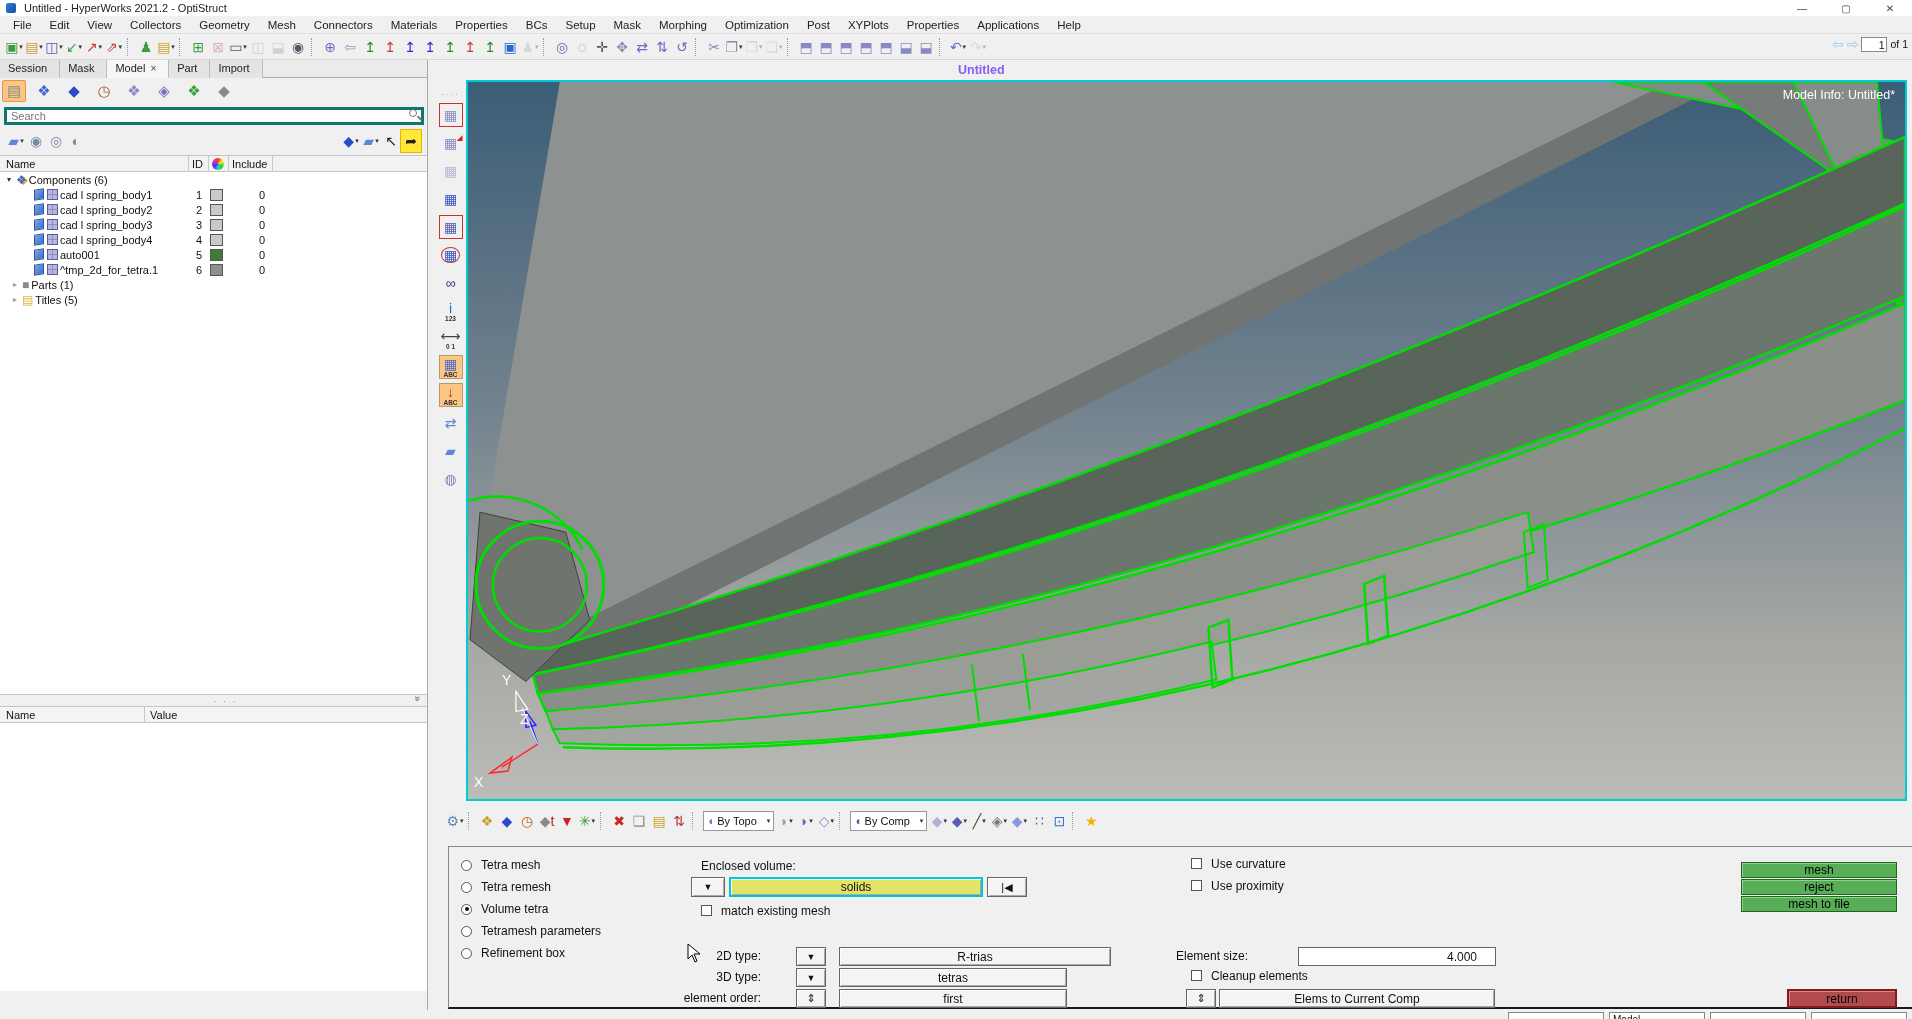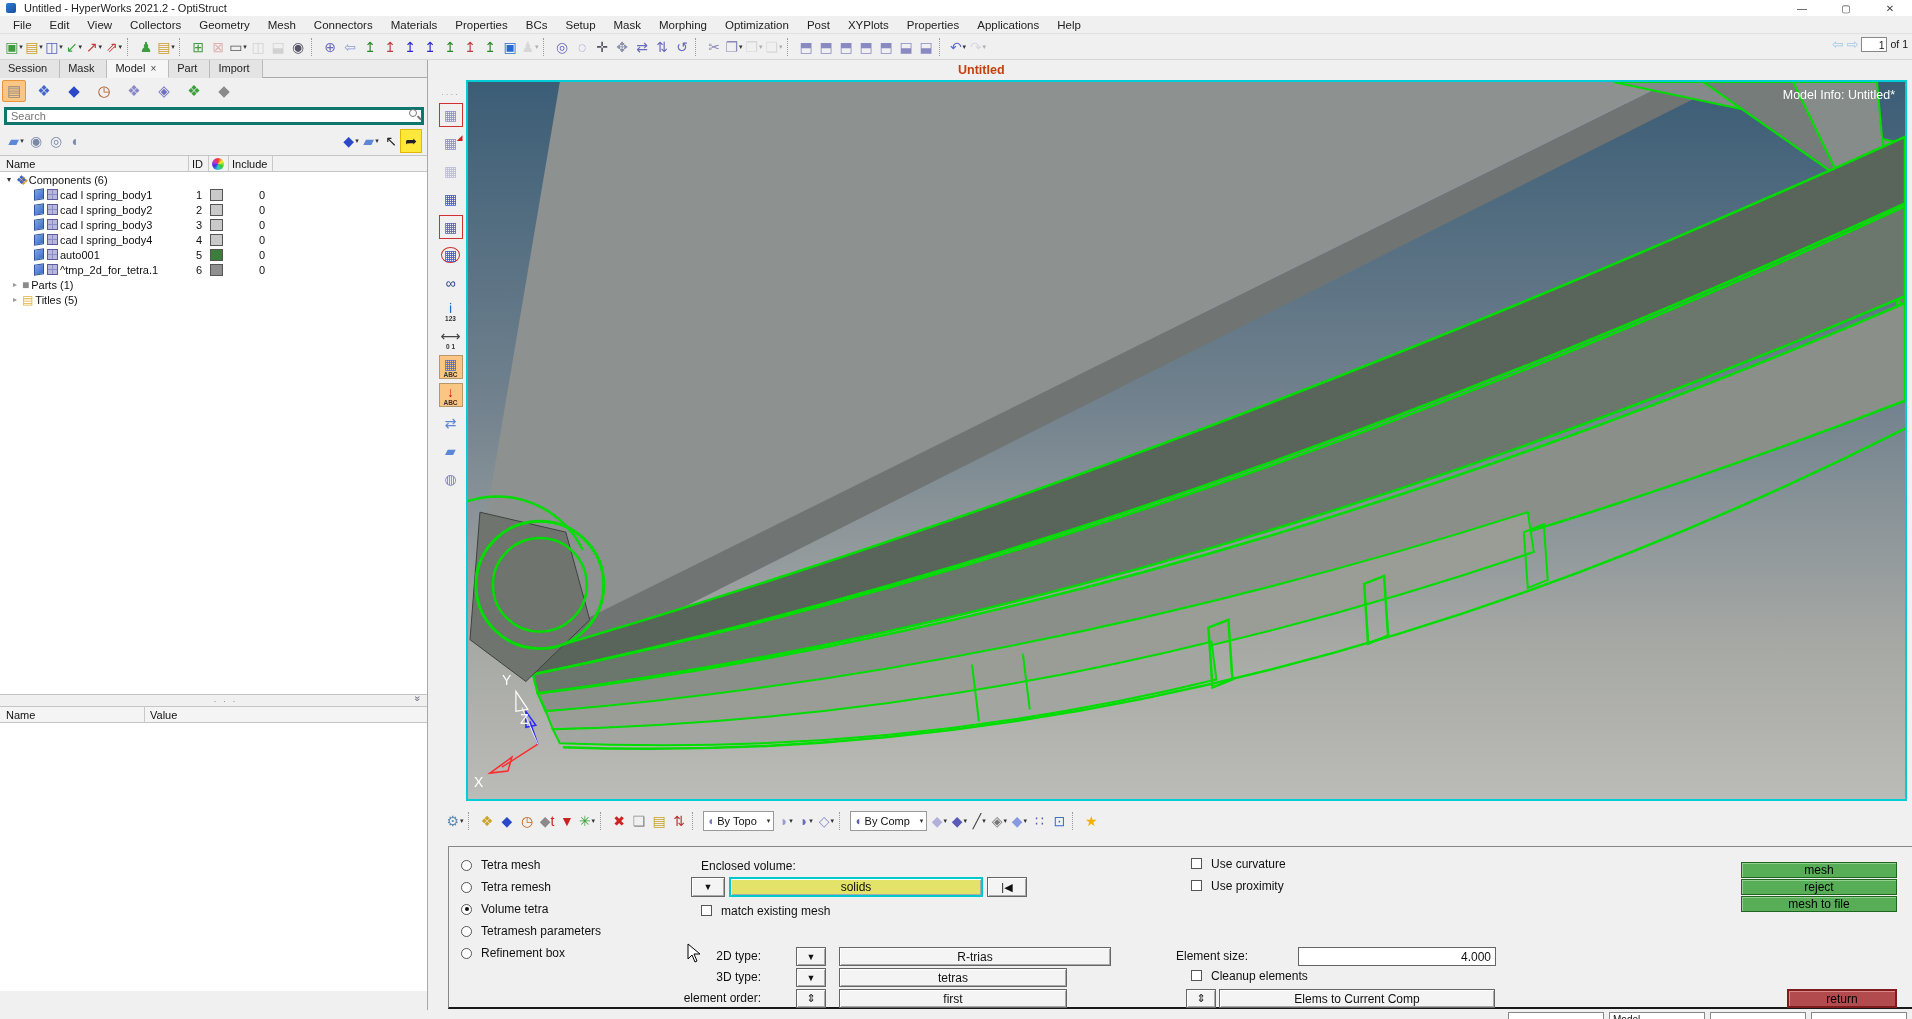--- a/index.html
+++ b/index.html
@@ -70,21 +70,21 @@
   #lp-splitter { height:11px; background:#f0f0f0; position:relative; }
   #lp-dots { position:absolute; left:50%; top:1px; color:#888; font-size:9px; letter-spacing:2px; }
   #lp-chev { position:absolute; right:6px; top:-2px; color:#667; font-size:10px; transform:rotate(90deg); }
   #propheader { position:relative; height:17px; background:#f4f4f4; border-top:1px solid #c5c5c5; border-bottom:1px solid #c5c5c5; font-size:11px; }
   #ph-name { position:absolute; left:6px; top:2px; }
   #ph-value { position:absolute; left:150px; top:2px; }
   #proparea { background:#fff; height:268px; }
 
   
   #mainarea { position:absolute; left:437px; top:60px; width:1475px; height:950px; background:#f0f0f0; }
-  #viewport-title { position:absolute; left:521px; top:3px; font-size:12.5px; font-weight:bold; color:#c2410c; }
+  #viewport-title { position:absolute; left:521px; top:3px; font-size:12.5px; font-weight:bold; color:#8b5cf6; }
   #vstrip { position:absolute; left:0; top:30px; width:27px; display:flex; flex-direction:column; align-items:center; gap:4px; }
   #vstrip-dots { color:#999; font-size:8px; letter-spacing:2px; }
   .vi { position:relative; width:24px; min-height:24px; display:flex; flex-direction:column; align-items:center; justify-content:center; font-size:14px; line-height:14px; }
   .vi .cap { font-size:6.5px; font-weight:bold; color:#333; line-height:7px; }
   .vi.active { background:#fbc583; border:1px solid #b89868; }
   .vi.frame { box-shadow:inset 0 0 0 1px #d03030; }
   .vi .ring { border:1px solid #d03030; border-radius:50%; padding:0 2px; }
   .vi .sub { position:absolute; right:0; top:0; font-size:7px; font-weight:bold; }
 
   #viewport { position:absolute; left:29px; top:20px; width:1441px; height:721px; border:2px solid #00ccd6; background:#4a6a80; }
@@ -722,21 +722,21 @@
       <span class="plabel" style="left:212px; top:144px; width:100px; text-align:right">element order:</span>
       <div class="pbtn" style="left:347px; top:142px; width:30px; height:19px; font-size:11px">⇕</div>
       <div class="pbtn" style="left:390px; top:142px; width:228px; height:19px">first</div>
 
       <span class="cb" style="position:absolute; left:742px; top:11px"></span>
       <span class="plabel" style="left:762px; top:10px">Use curvature</span>
       <span class="cb" style="position:absolute; left:742px; top:33px"></span>
       <span class="plabel" style="left:762px; top:32px">Use proximity</span>
 
       <span class="plabel" style="left:727px; top:102px">Element size:</span>
-      <div class="pbtn" style="left:849px; top:100px; width:198px; height:19px; background:#fff; box-shadow:none; justify-content:flex-end; padding-right:4px">4.000</div>
+      <div class="pbtn" style="left:849px; top:100px; width:198px; height:19px; background:#fff; box-shadow:none; justify-content:flex-end; padding-right:18px">4.000</div>
 
       <span class="cb" style="position:absolute; left:742px; top:123px"></span>
       <span class="plabel" style="left:762px; top:122px">Cleanup elements</span>
 
       <div class="pbtn" style="left:737px; top:142px; width:30px; height:19px; font-size:11px">⇕</div>
       <div class="pbtn" style="left:770px; top:142px; width:276px; height:19px">Elems to Current Comp</div>
 
       <div class="abtn" style="left:1292px; top:15px; width:156px; height:16px">mesh</div>
       <div class="abtn" style="left:1292px; top:32px; width:156px; height:16px">reject</div>
       <div class="abtn" style="left:1292px; top:49px; width:156px; height:16px">mesh to file</div>

